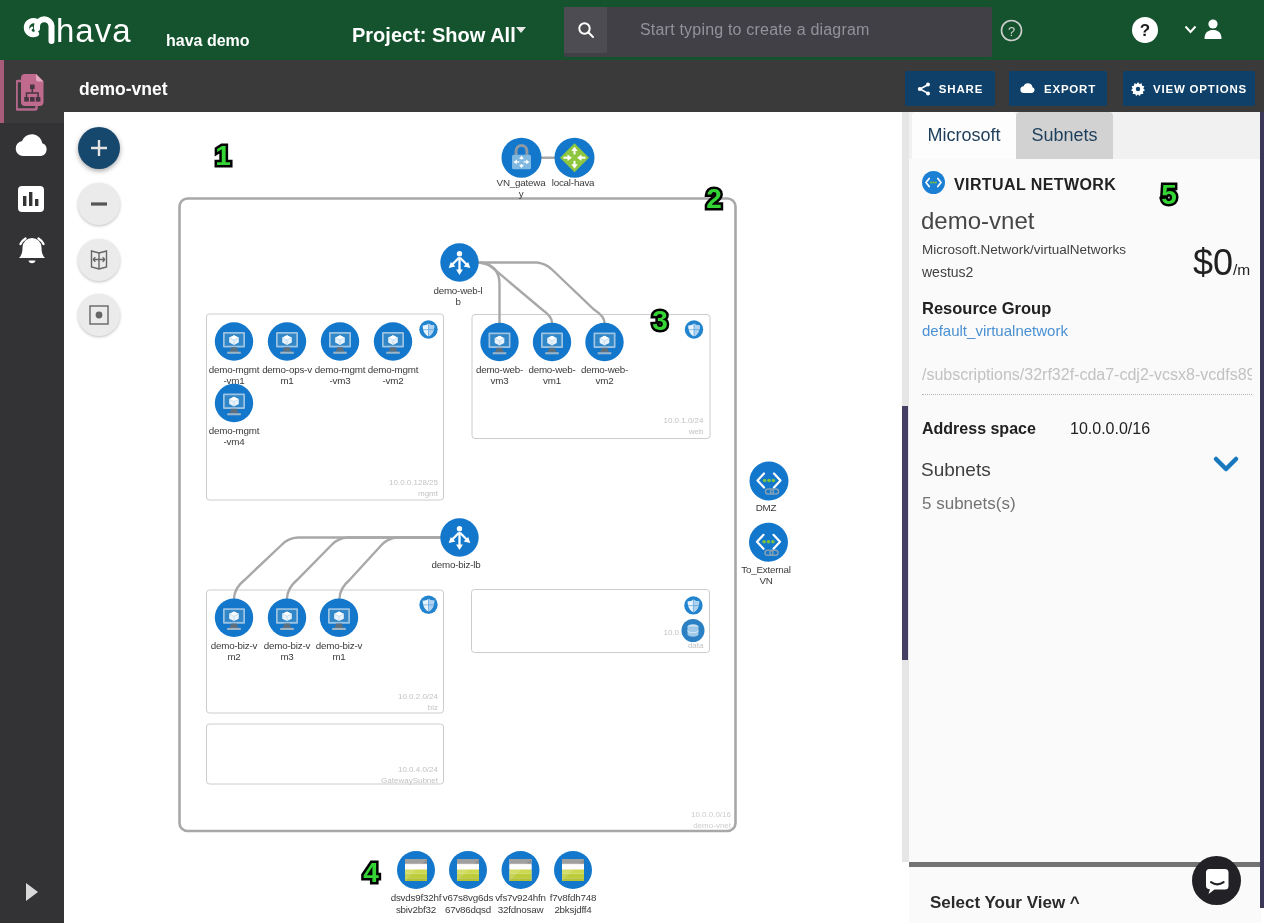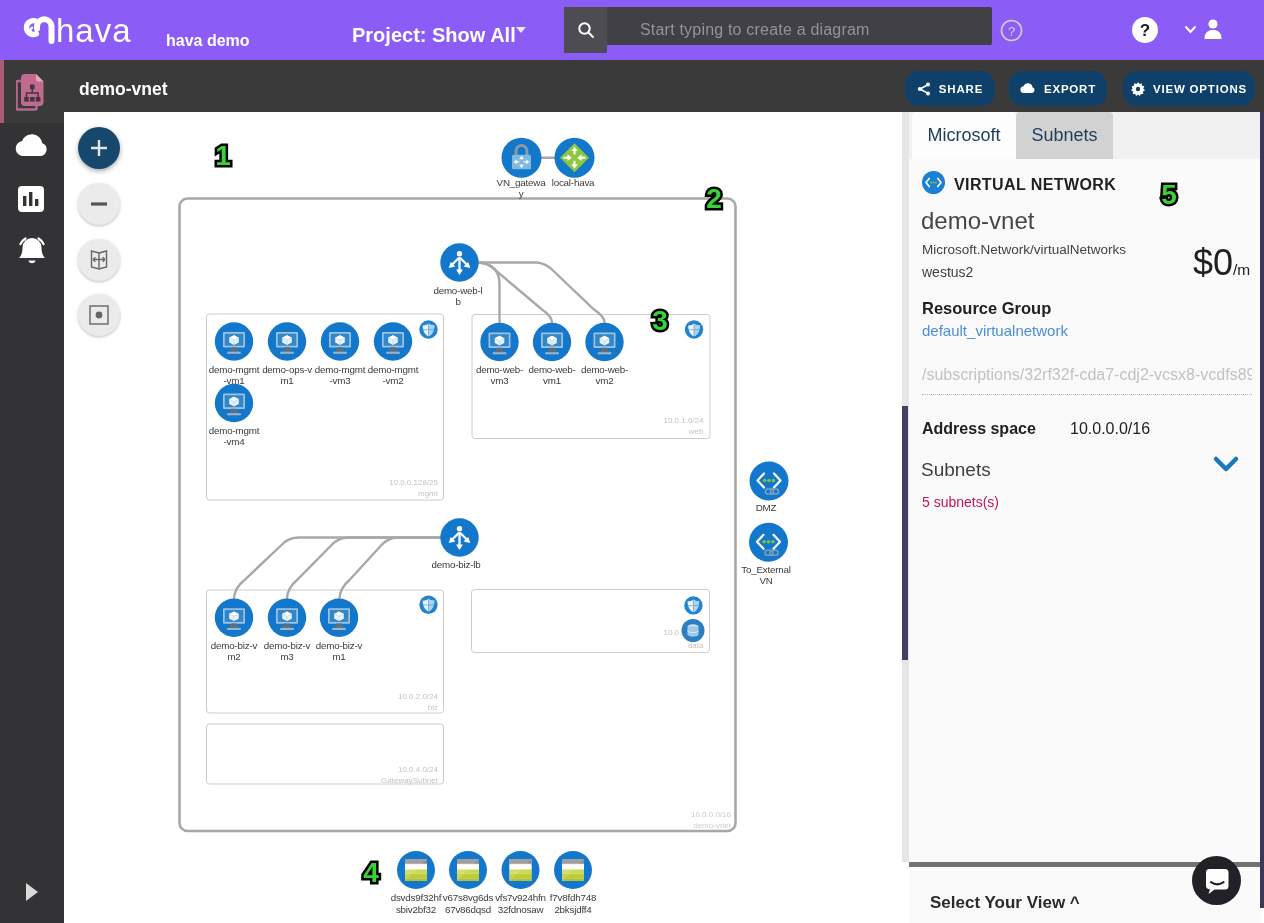--- a/index.html
+++ b/index.html
@@ -1,31 +1,31 @@
 <!DOCTYPE html>
 <html><head>
 <meta charset="utf-8">
 <style>
 *{margin:0;padding:0;box-sizing:border-box}
 html,body{width:1264px;height:923px;overflow:hidden;background:#fff;font-family:"Liberation Sans",sans-serif}
 .abs{position:absolute}
 #app{position:relative;width:1264px;height:923px}
 
-#nav{position:absolute;left:0;top:0;width:1264px;height:60px;background:#8b5cf6;color:#fff}
+#nav{position:absolute;left:0;top:0;width:1264px;height:60px;background:#14532d;color:#fff}
 #logoText{position:absolute;left:56px;top:12px;font-size:33px;font-weight:400;color:#fff;letter-spacing:1px}
 #orgName{position:absolute;left:166px;top:32px;font-size:16px;font-weight:700}
 #projSel{position:absolute;left:352px;top:24px;font-size:20px;font-weight:700}
 #projCaret{position:absolute;left:516px;top:27px;width:0;height:0;border-left:5px solid transparent;border-right:5px solid transparent;border-top:6px solid #e8e8e8}
-#search{position:absolute;left:564px;top:7px;width:428px;height:38px;background:#414046;border-radius:2px}
+#search{position:absolute;left:564px;top:7px;width:428px;height:50px;background:#414046;border-radius:2px}
 #searchIcon{position:absolute;left:0;top:0;width:43px;height:46px;background:#4d4c52}
 #searchPh{position:absolute;left:76px;top:14px;font-size:16px;color:#92929a;letter-spacing:.2px}
 
 #bar2{position:absolute;left:64px;top:60px;width:1200px;height:52px;background:#3a3a3a}
 #bar2 .title{position:absolute;left:15px;top:19px;font-size:17.5px;font-weight:700;color:#fff}
-.btn{position:absolute;top:11px;height:35px;background:#0e406a;border-radius:14px;color:#fff;font-size:11.5px;font-weight:700;letter-spacing:.8px;display:flex;align-items:center;justify-content:center}
+.btn{position:absolute;top:11px;height:35px;background:#0e406a;border-radius:1px;color:#fff;font-size:11.5px;font-weight:700;letter-spacing:.8px;display:flex;align-items:center;justify-content:center}
 
 #side{position:absolute;left:0;top:60px;width:64px;height:863px;background:#333234}
 #sideActive{position:absolute;left:0;top:0;width:64px;height:63px;background:#3a3a3a;border-left:4px solid #a85c79}
 
 #canvas{position:absolute;left:64px;top:112px;width:838px;height:811px;background:#fff}
 .zbtn{position:absolute;width:42px;height:42px;border-radius:50%;background:#ebebeb;box-shadow:0 1px 3px rgba(0,0,0,.25);display:flex;align-items:center;justify-content:center}
 
 #ptrack{position:absolute;left:902px;top:112px;width:7px;height:750px;background:#e6e6e6}
 #pthumb{position:absolute;left:902px;top:406px;width:6px;height:254px;background:#454063}
 #panel{position:absolute;left:909px;top:112px;width:352px;height:811px;background:#fafafa}
@@ -369,21 +369,21 @@
       <div class="abs" style="left:284px;top:83px;font-size:36px;color:#212121">$0<span style="font-size:15.5px">/m</span></div>
       <div class="abs" style="left:13px;top:140px;font-size:16.5px;font-weight:700;color:#212121">Resource Group</div>
       <div class="abs" style="left:13px;top:163px;font-size:15px;color:#4a90d2">default_virtualnetwork</div>
       <div class="abs" style="left:13px;top:207px;width:330px;font-size:16px;color:#c2c2c2;white-space:nowrap;overflow:hidden;border-bottom:1px dotted #b5b5b5;padding-bottom:10px">/subscriptions/32rf32f-cda7-cdj2-vcsx8-vcdfs898vcs98</div>
       <div class="abs" style="left:13px;top:261px;font-size:16px;font-weight:700;color:#212121">Address space</div>
       <div class="abs" style="left:161px;top:261px;font-size:16px;color:#212121">10.0.0.0/16</div>
       <div class="abs" style="left:12px;top:300px;font-size:19px;color:#3f3f3f">Subnets</div>
       <svg class="abs" style="left:303px;top:296px" width="28" height="20" viewBox="0 0 28 20">
           <path d="M4 4 L14 14 L24 4" fill="none" stroke="#1878be" stroke-width="4.5" stroke-linecap="round" stroke-linejoin="round"></path>
         </svg>
-      <div class="abs" style="left:13px;top:335px;font-size:14px;color:#be185d">5 subnets(s)</div>
+      <div class="abs" style="left:13px;top:335px;font-size:17px;color:#737373">5 subnets(s)</div>
     </div>
     <div id="pfoot">
         <div class="sv">Select Your View ^</div>
       </div>
   </div>
   <div id="rsb"></div>
   <div id="intercom">
     <svg class="abs" style="left:13px;top:13px" width="25" height="26" viewBox="0 0 25 26">
         <path d="M4.5 0 H20 a3.5 3.5 0 0 1 3.5 3.5 V17 a3.5 3.5 0 0 1 -3.5 3.5 H9.5 L3.5 25 L5 20.3 A3.5 3.5 0 0 1 1 17 V3.5 A3.5 3.5 0 0 1 4.5 0 Z" fill="#fff"></path>
         <path d="M6 13.2 q6.3 4.4 12.6 0" stroke="#222226" stroke-width="2.1" fill="none" stroke-linecap="round"></path>

